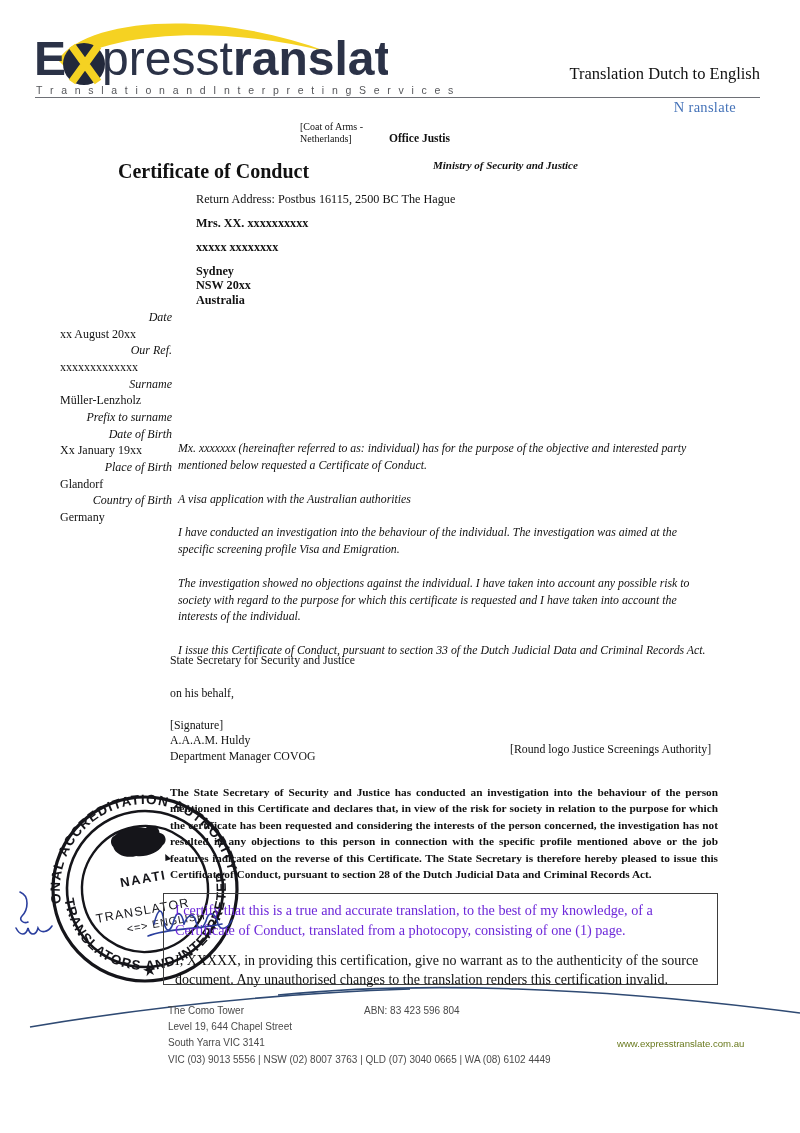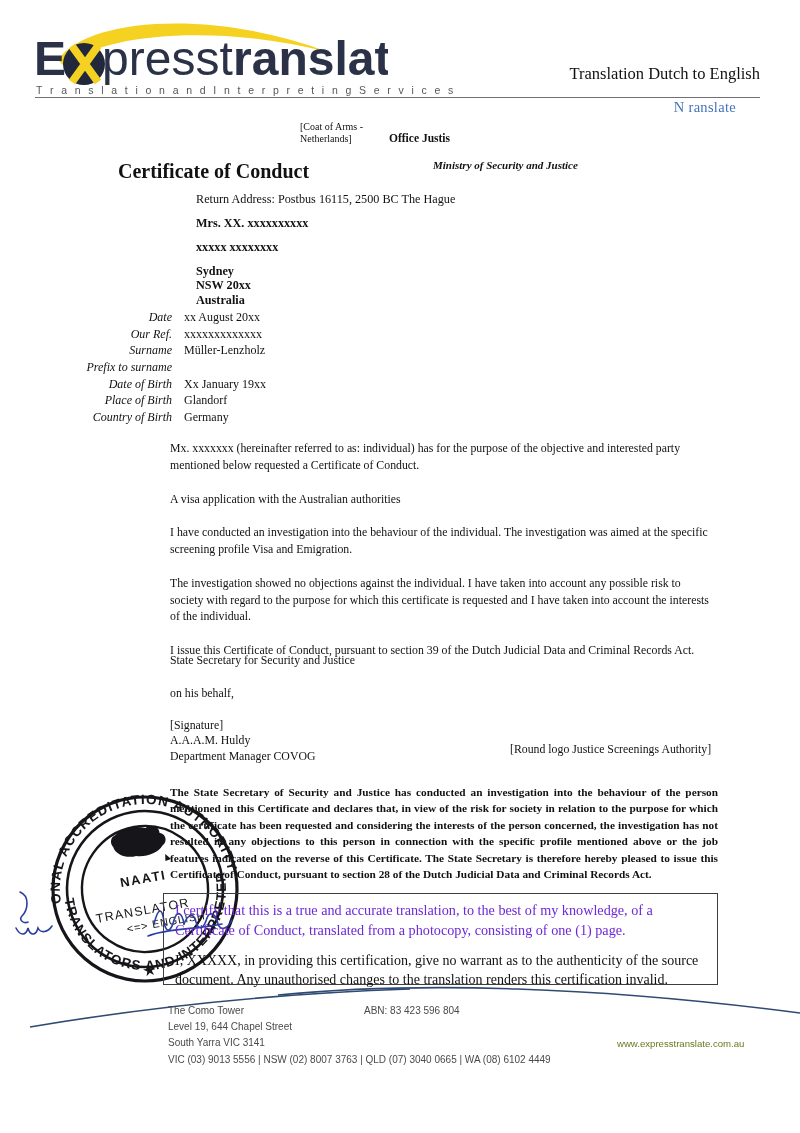--- a/index.html
+++ b/index.html
@@ -124,20 +124,21 @@
     position: absolute;
     left: 60px;
     top: 309px;
     width: 300px;
     font-size: 12px;
     color: #111;
   }
   .fields .row {
     display: flex;
     line-height: 1.39;
+    flex-direction: column;
   }
   .fields .lbl {
     width: 112px;
     text-align: right;
     font-style: italic;
     padding-right: 12px;
     white-space: nowrap;
   }
   .fields .val {
     white-space: nowrap;
@@ -148,21 +149,22 @@
   .body-block {
     position: absolute;
     left: 170px;
     top: 440px;
     width: 541px;
     font-size: 11.8px;
     line-height: 1.42;
     color: #111;
   }
   .body-block p {
-    margin: 0 0 17px 0;
+    margin: 0 0 17px 8px;
+    font-style: italic;
   }
   .sig-block {
     position: absolute;
     left: 170px;
     top: 652px;
     width: 560px;
     font-size: 11.8px;
     line-height: 1.42;
     color: #111;
   }
@@ -344,21 +346,21 @@
       <div class="lbl">Country of Birth</div>
       <div class="val">Germany</div>
     </div>
   </div>
 
   <div class="body-block">
     <p>Mx. xxxxxxx (hereinafter referred to as: individual) has for the purpose of the objective and interested party mentioned below requested a Certificate of Conduct.</p>
     <p>A visa application with the Australian authorities</p>
     <p>I have conducted an investigation into the behaviour of the individual. The investigation was aimed at the specific screening profile Visa and Emigration.</p>
     <p>The investigation showed no objections against the individual. I have taken into account any possible risk to society with regard to the purpose for which this certificate is requested and I have taken into account the interests of the individual.</p>
-    <p>I issue this Certificate of Conduct, pursuant to section 39 of the Dutch Judicial Data and Criminal Records Act.</p>
+    <p>I issue this Certificate of Conduct, pursuant to section 33 of the Dutch Judicial Data and Criminal Records Act.</p>
   </div>
 
   <div class="sig-block">
     <p>State Secretary for Security and Justice</p>
     <p>on his behalf,</p>
     <div class="sig-names">
       <div>[Signature]</div>
       <div>A.A.A.M. Huldy</div>
       <div>Department Manager COVOG</div>
     </div>

